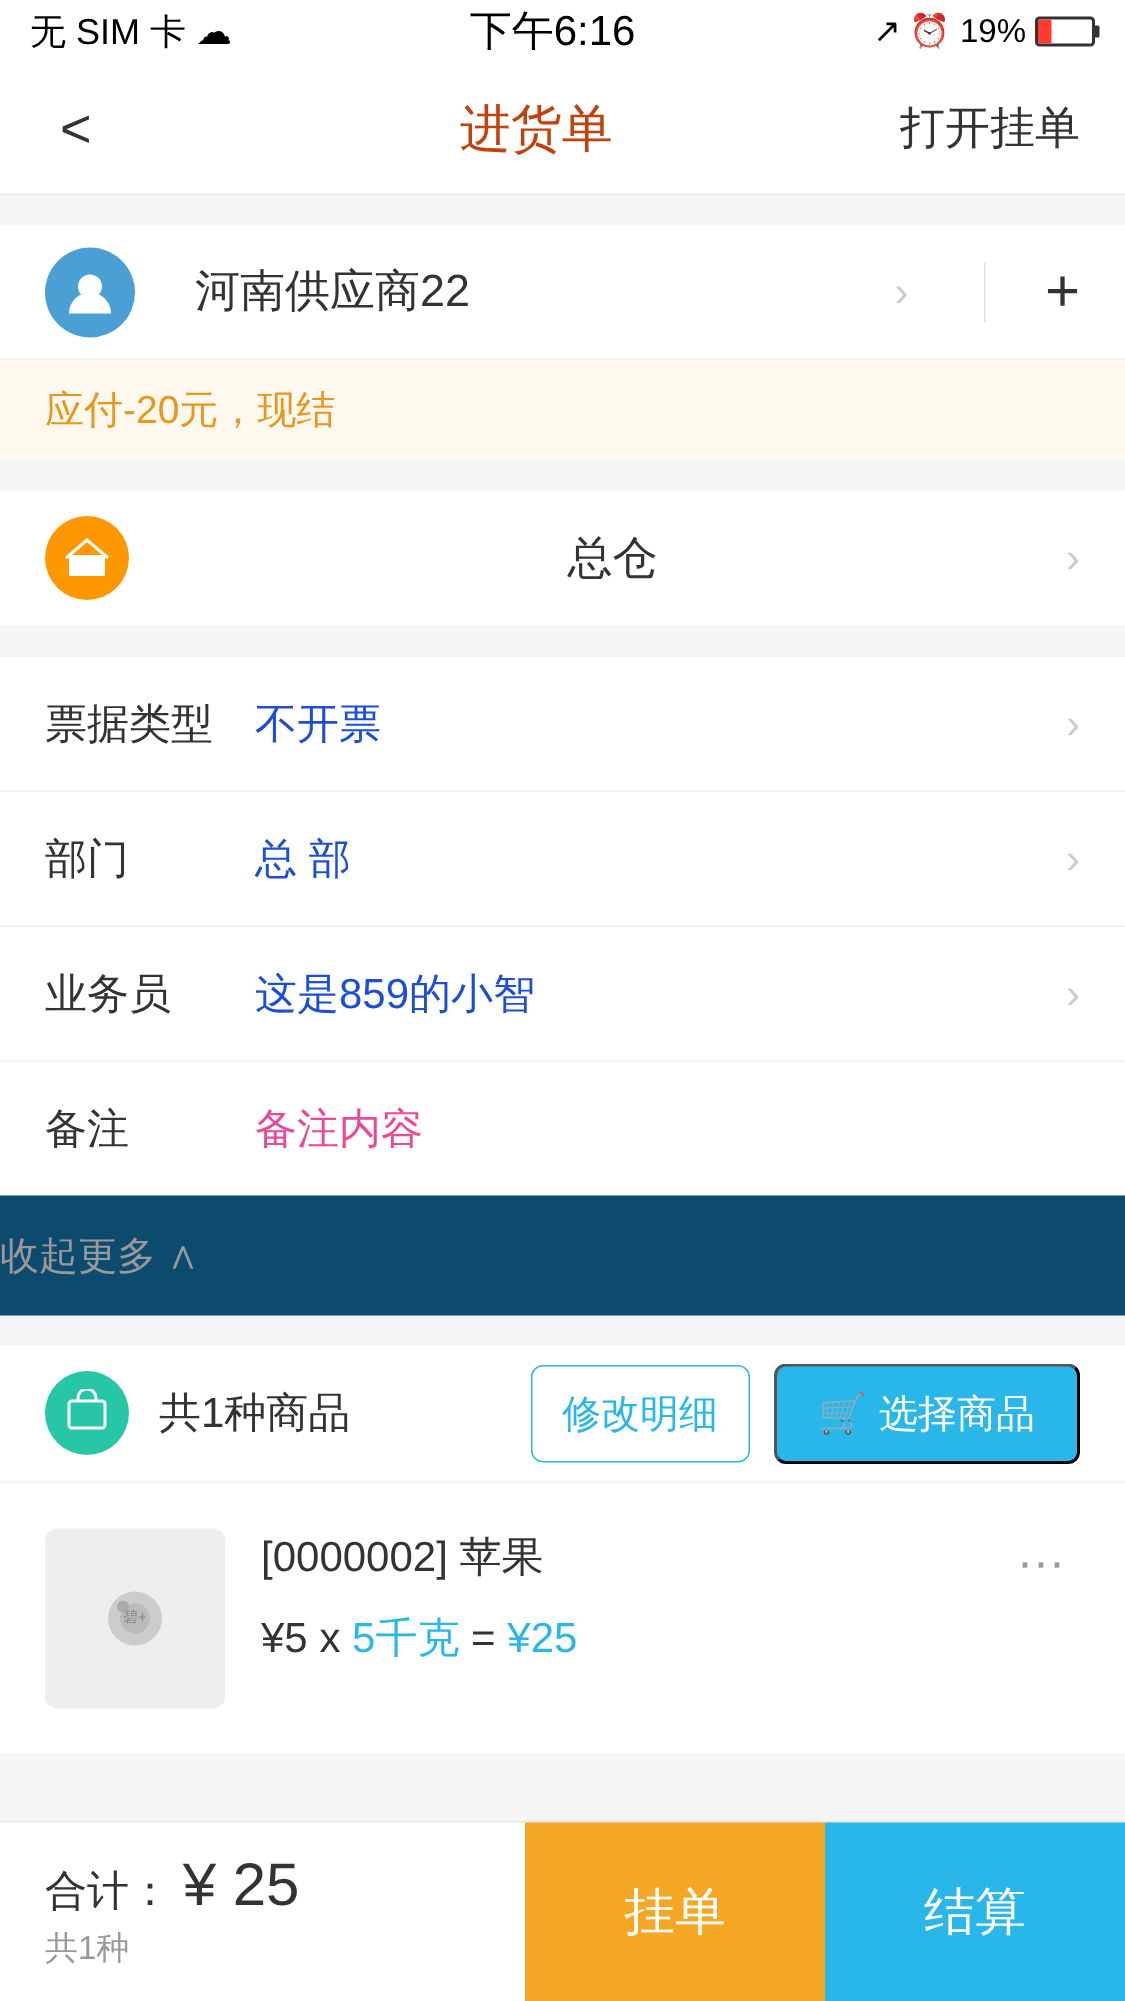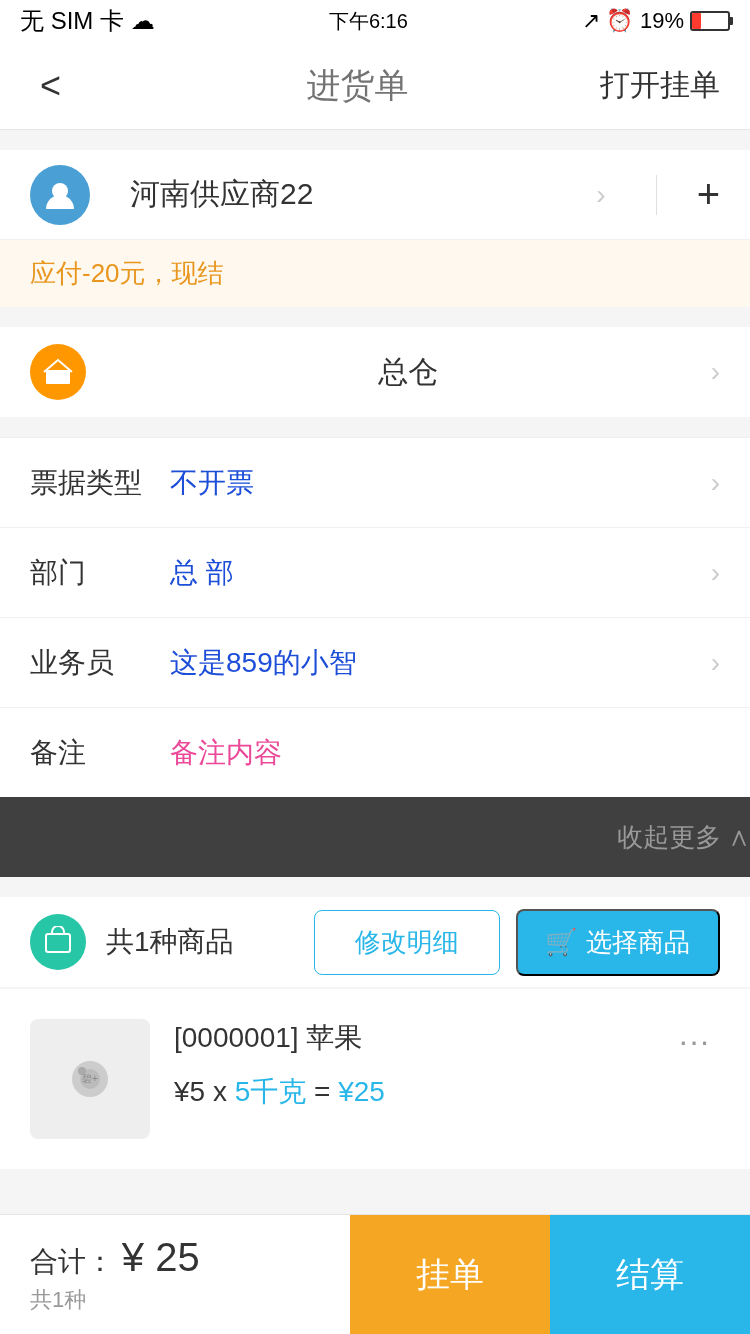--- a/index.html
+++ b/index.html
@@ -18,21 +18,21 @@
       height: 42px;
       background: #fff;
       display: flex;
       align-items: center;
       justify-content: space-between;
       padding: 0 20px;
       font-size: 24px;
       color: #000;
     }
     .status-left { display: flex; align-items: flex-end; gap: 8px; }
-    .status-center { font-size: 20px; font-weight: 500; }
+    .status-center { font-size: 28px; font-weight: 500; }
     .status-right { display: flex; align-items: center; gap: 6px; font-size: 22px; }
     .battery-icon {
       width: 40px; height: 20px;
       border: 2px solid #333;
       border-radius: 3px;
       position: relative;
       display: inline-flex;
       align-items: center;
     }
     .battery-icon::after {
@@ -65,21 +65,21 @@
     }
     .nav-back {
       font-size: 36px;
       color: #333;
       cursor: pointer;
       padding: 10px;
     }
     .nav-title {
       font-size: 34px;
       font-weight: 500;
-      color: #737373;
+      color: #c2410c;
       margin-left: 44px;
     }
     .nav-action {
       font-size: 30px;
       color: #333;
       cursor: pointer;
     }
 
     
     .section-divider {
@@ -193,25 +193,25 @@
       flex: 1;
       font-size: 28px;
       color: #1d4ed8;
     }
     .form-value.placeholder {
       color: #ec4899;
     }
 
     
     .collapse-row {
-      background: #404040;
+      background: #0c4a6e;
       height: 80px;
       display: flex;
       align-items: center;
-      justify-content: flex-end;
+      justify-content: flex-start;
       font-size: 26px;
       color: #999;
       cursor: pointer;
     }
 
     
     .product-header {
       background: #fff;
       display: flex;
       align-items: center;
@@ -232,21 +232,21 @@
     }
     .product-count-text {
       flex: 1;
       font-size: 28px;
       color: #333;
     }
     .btn-outline {
       border: 1.5px solid #29b6e8;
       color: #29b6e8;
       background: #fff;
-      padding: 14px 40px;
+      padding: 14px 20px;
       border-radius: 8px;
       font-size: 26px;
       cursor: pointer;
       margin-right: 16px;
     }
     .btn-primary {
       background: #29b6e8;
       color: #fff;
       padding: 14px 28px;
       border-radius: 8px;
@@ -460,21 +460,21 @@
   <div class="product-thumb">
     <svg width="60" height="60" viewBox="0 0 60 60" fill="none">
       <circle cx="30" cy="30" r="18" fill="#ccc"></circle>
       <circle cx="30" cy="30" r="10" fill="#bbb"></circle>
       <circle cx="22" cy="22" r="4" fill="#aaa"></circle>
       <text x="50%" y="50%" text-anchor="middle" dominant-baseline="middle" font-size="10" fill="#888">碧+</text>
     </svg>
   </div>
   <div class="product-info">
     <div class="product-name">
-      <span>[0000001] </span><span>苹果</span>
+      <span>[0000002] </span><span>苹果</span>
     </div>
     <div class="product-price">
       <span>¥5 x </span><span class="highlight">5千克</span><span> = </span><span class="highlight">¥25</span>
     </div>
   </div>
   <span class="product-menu">···</span>
 </div>
 
 <div class="bottom-space"></div>
 

